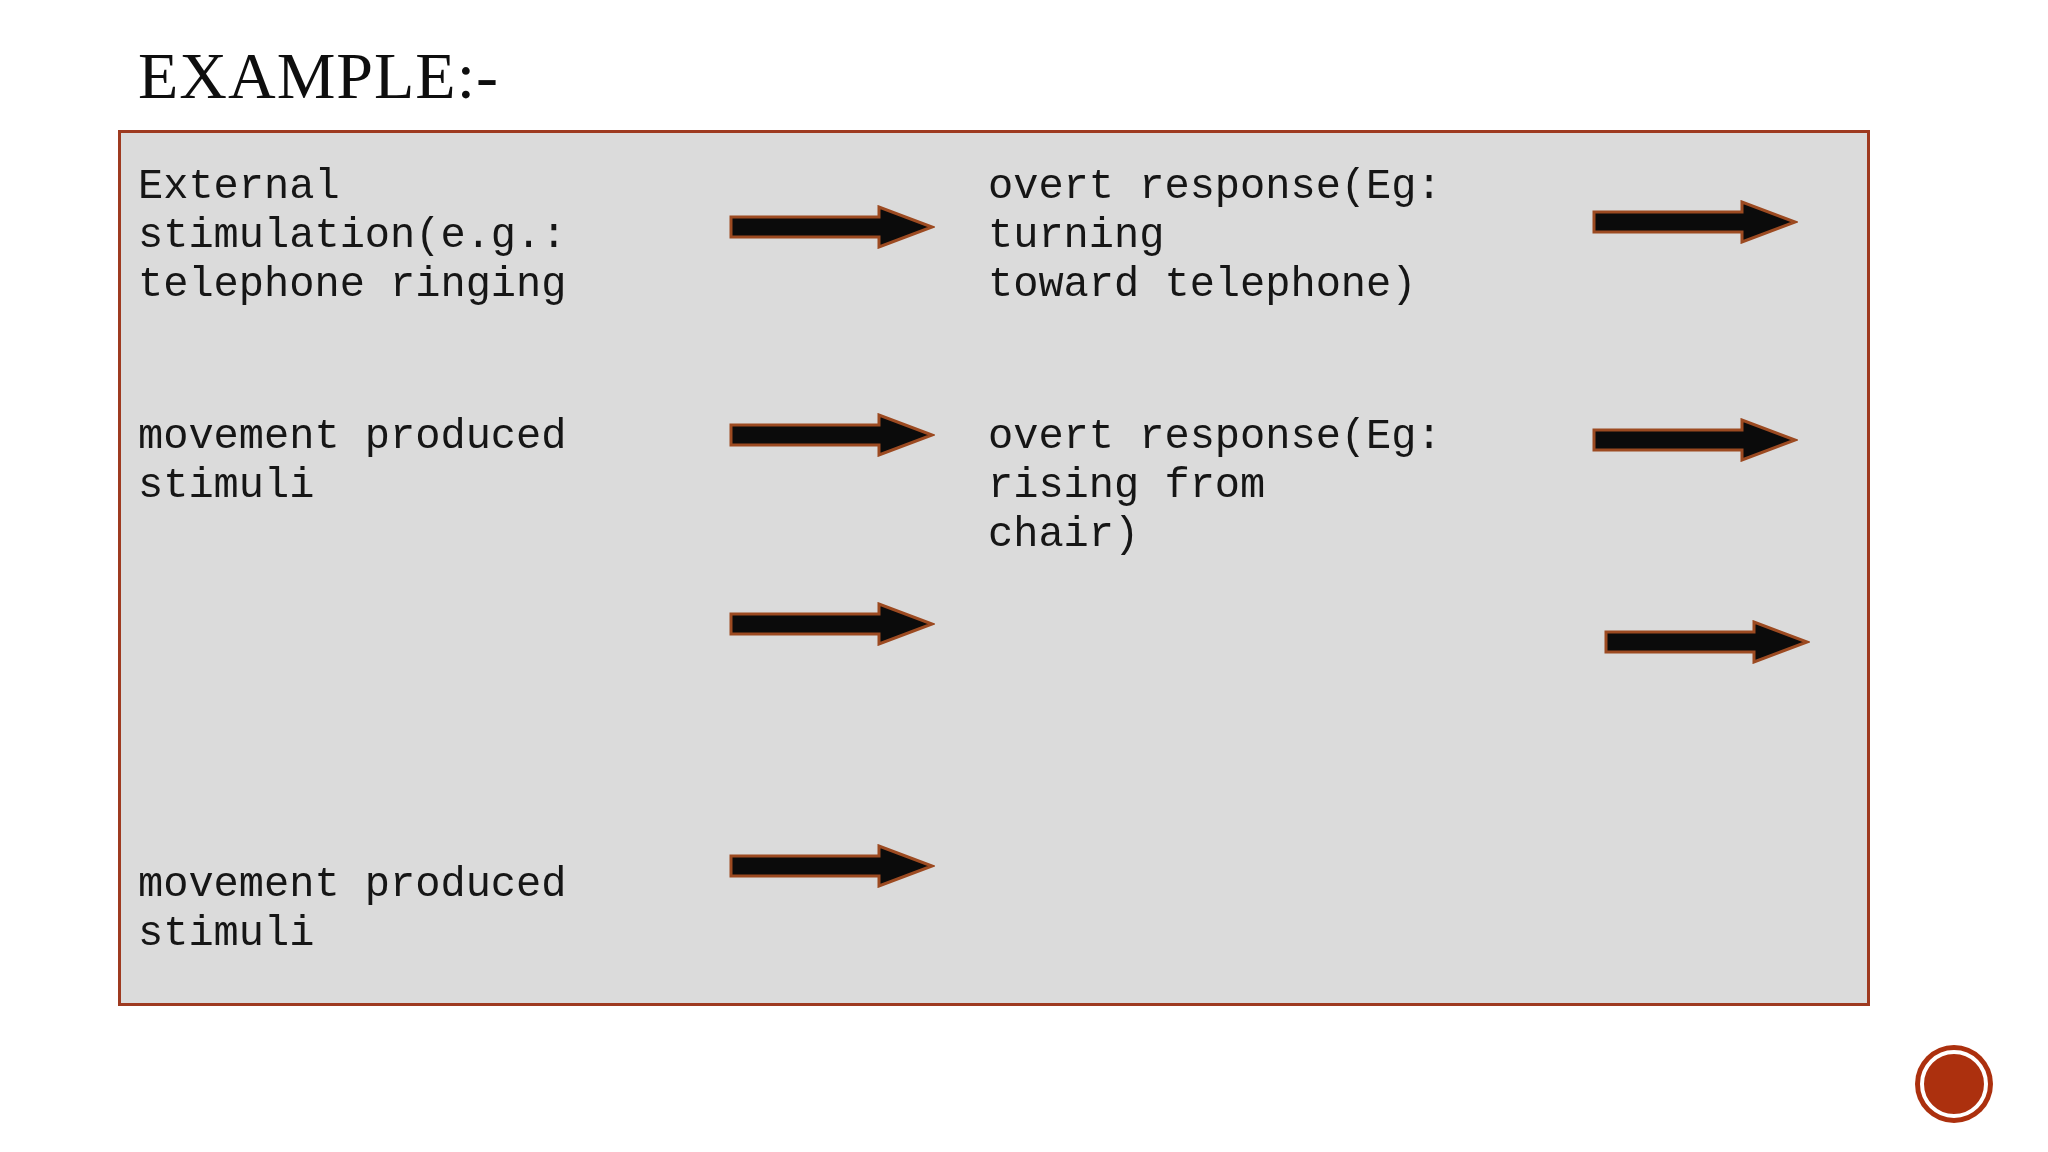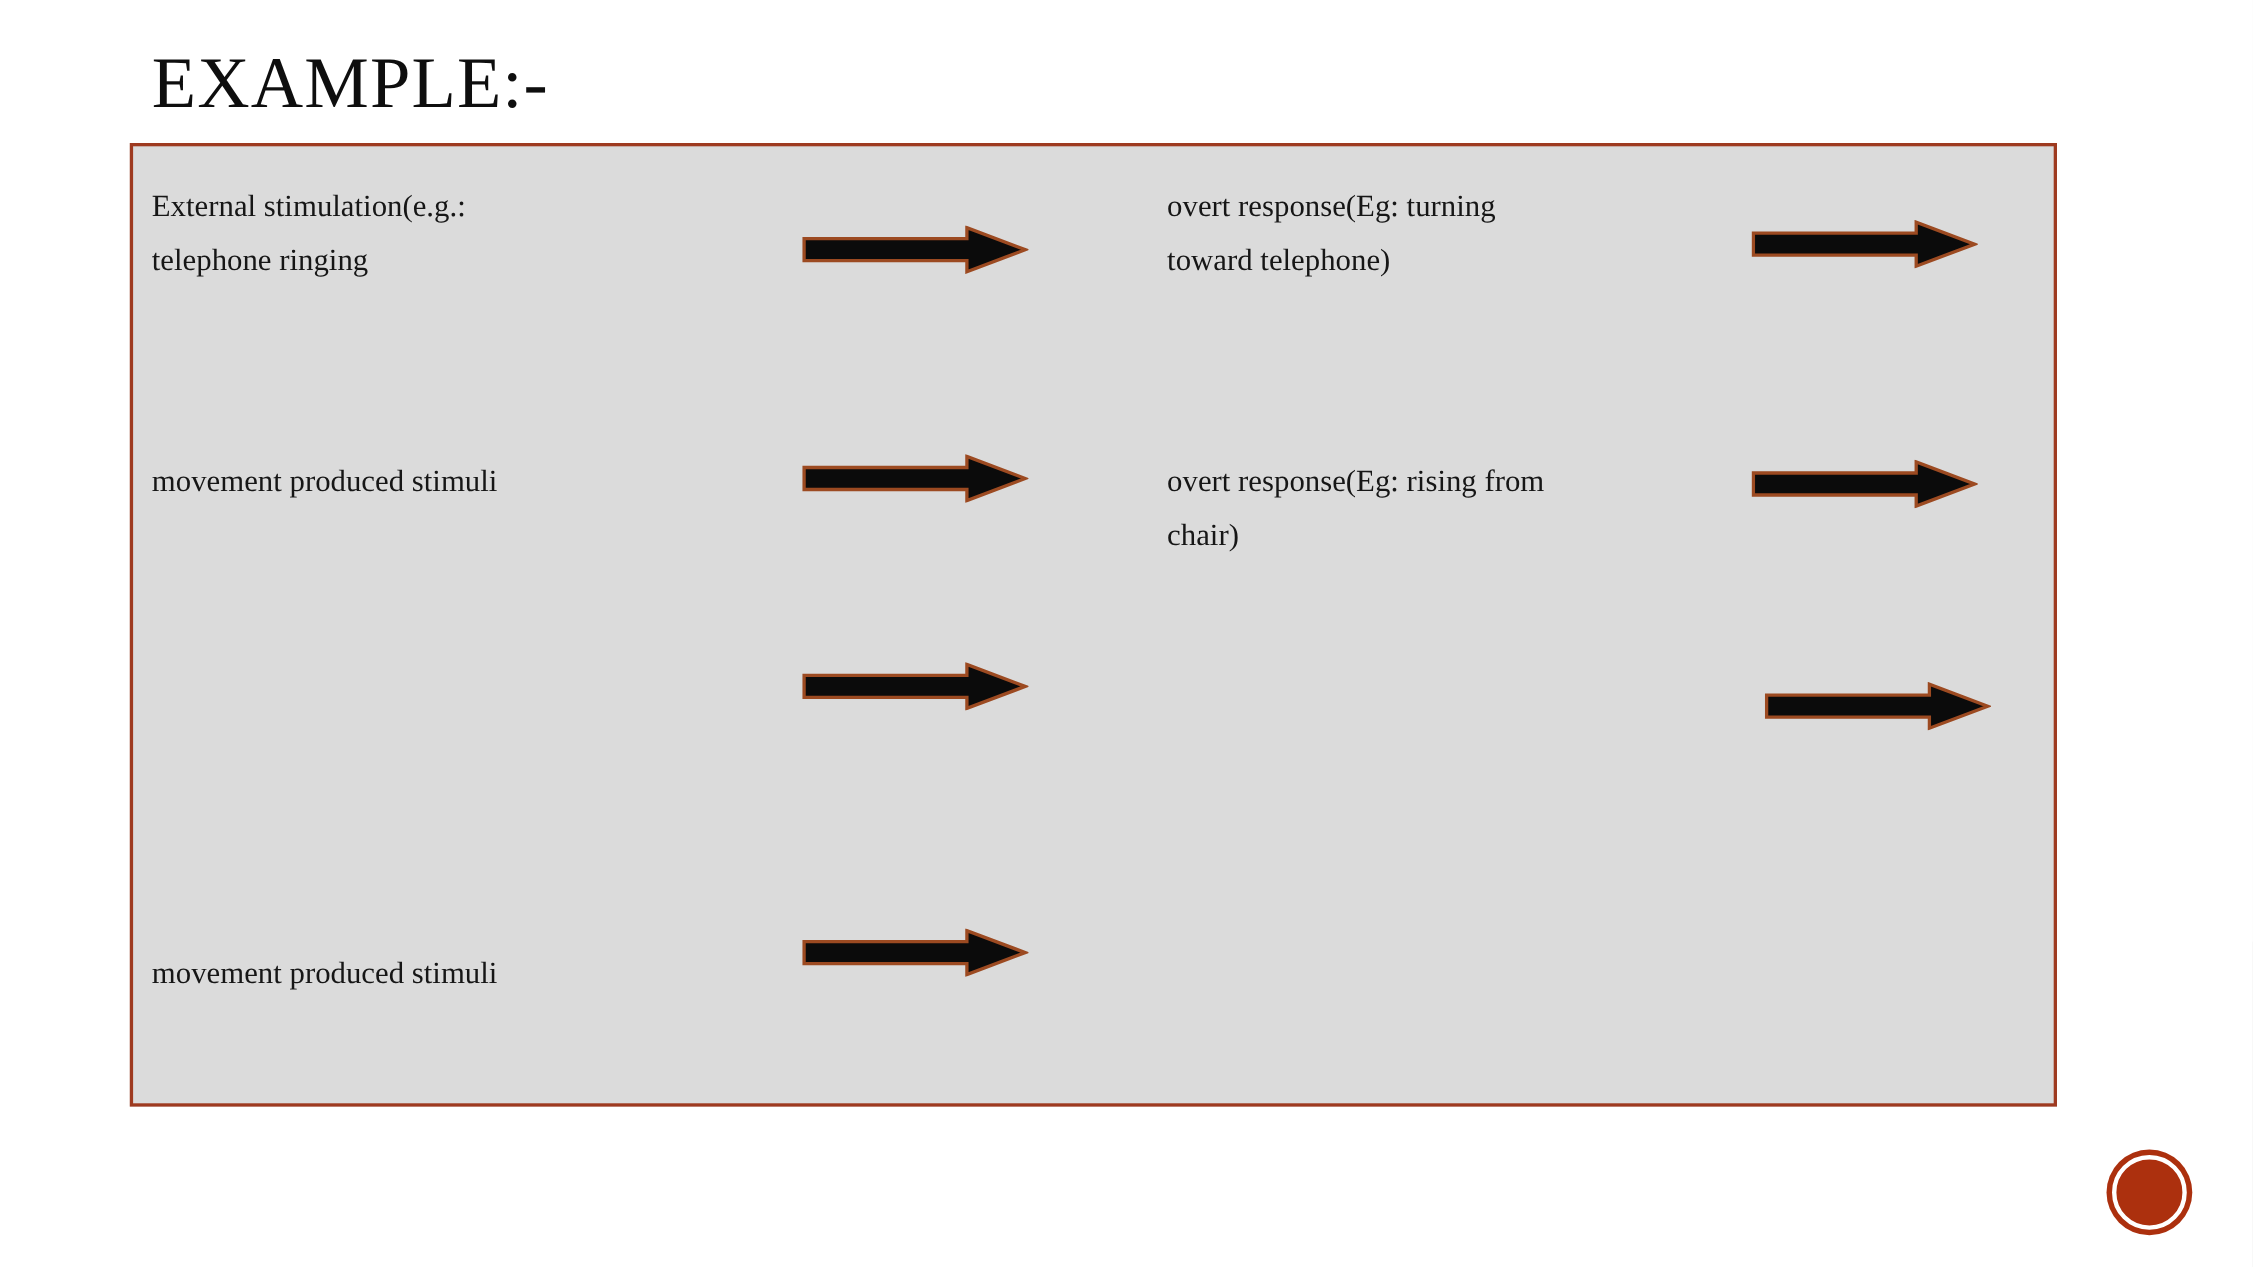--- a/index.html
+++ b/index.html
@@ -24,26 +24,27 @@
     font-size:66px;font-weight:400;letter-spacing:1px;color:#0e0e0e;
     font-family:"Liberation Serif","DejaVu Serif",serif;
   }
   .example-box{
     position:absolute;left:118px;top:130px;width:1752px;height:876px;
     background:var(--box-fill);
     border:3px solid var(--box-border);
   }
   .cell{
     position:absolute;
-    font-size:28px;line-height:49px;
+    font-size:42px;line-height:49px;
     white-space:pre-line;
     color:var(--text);
+    font-family:Liberation Mono, monospace;
   }
   .left-text{left:138px;width:610px;}
-  .right-text{left:1061px;width:575px;}
+  .right-text{left:988px;width:575px;}
   .arrow{position:absolute;width:206px;height:44px;}
   .arrow svg{display:block;width:100%;height:100%;}
   .arrow path{fill:var(--arrow-fill);stroke:var(--arrow-outline);stroke-width:3;}
   
   .r1.left-text,.r1.right-text{top:163px;}
   .r1.arrow-left{left:729px;top:205px;}
   .r1.arrow-right{left:1592px;top:200px;}
   .r2.left-text,.r2.right-text{top:413px;}
   .r2.arrow-left{left:729px;top:413px;}
   .r2.arrow-right{left:1592px;top:418px;}

